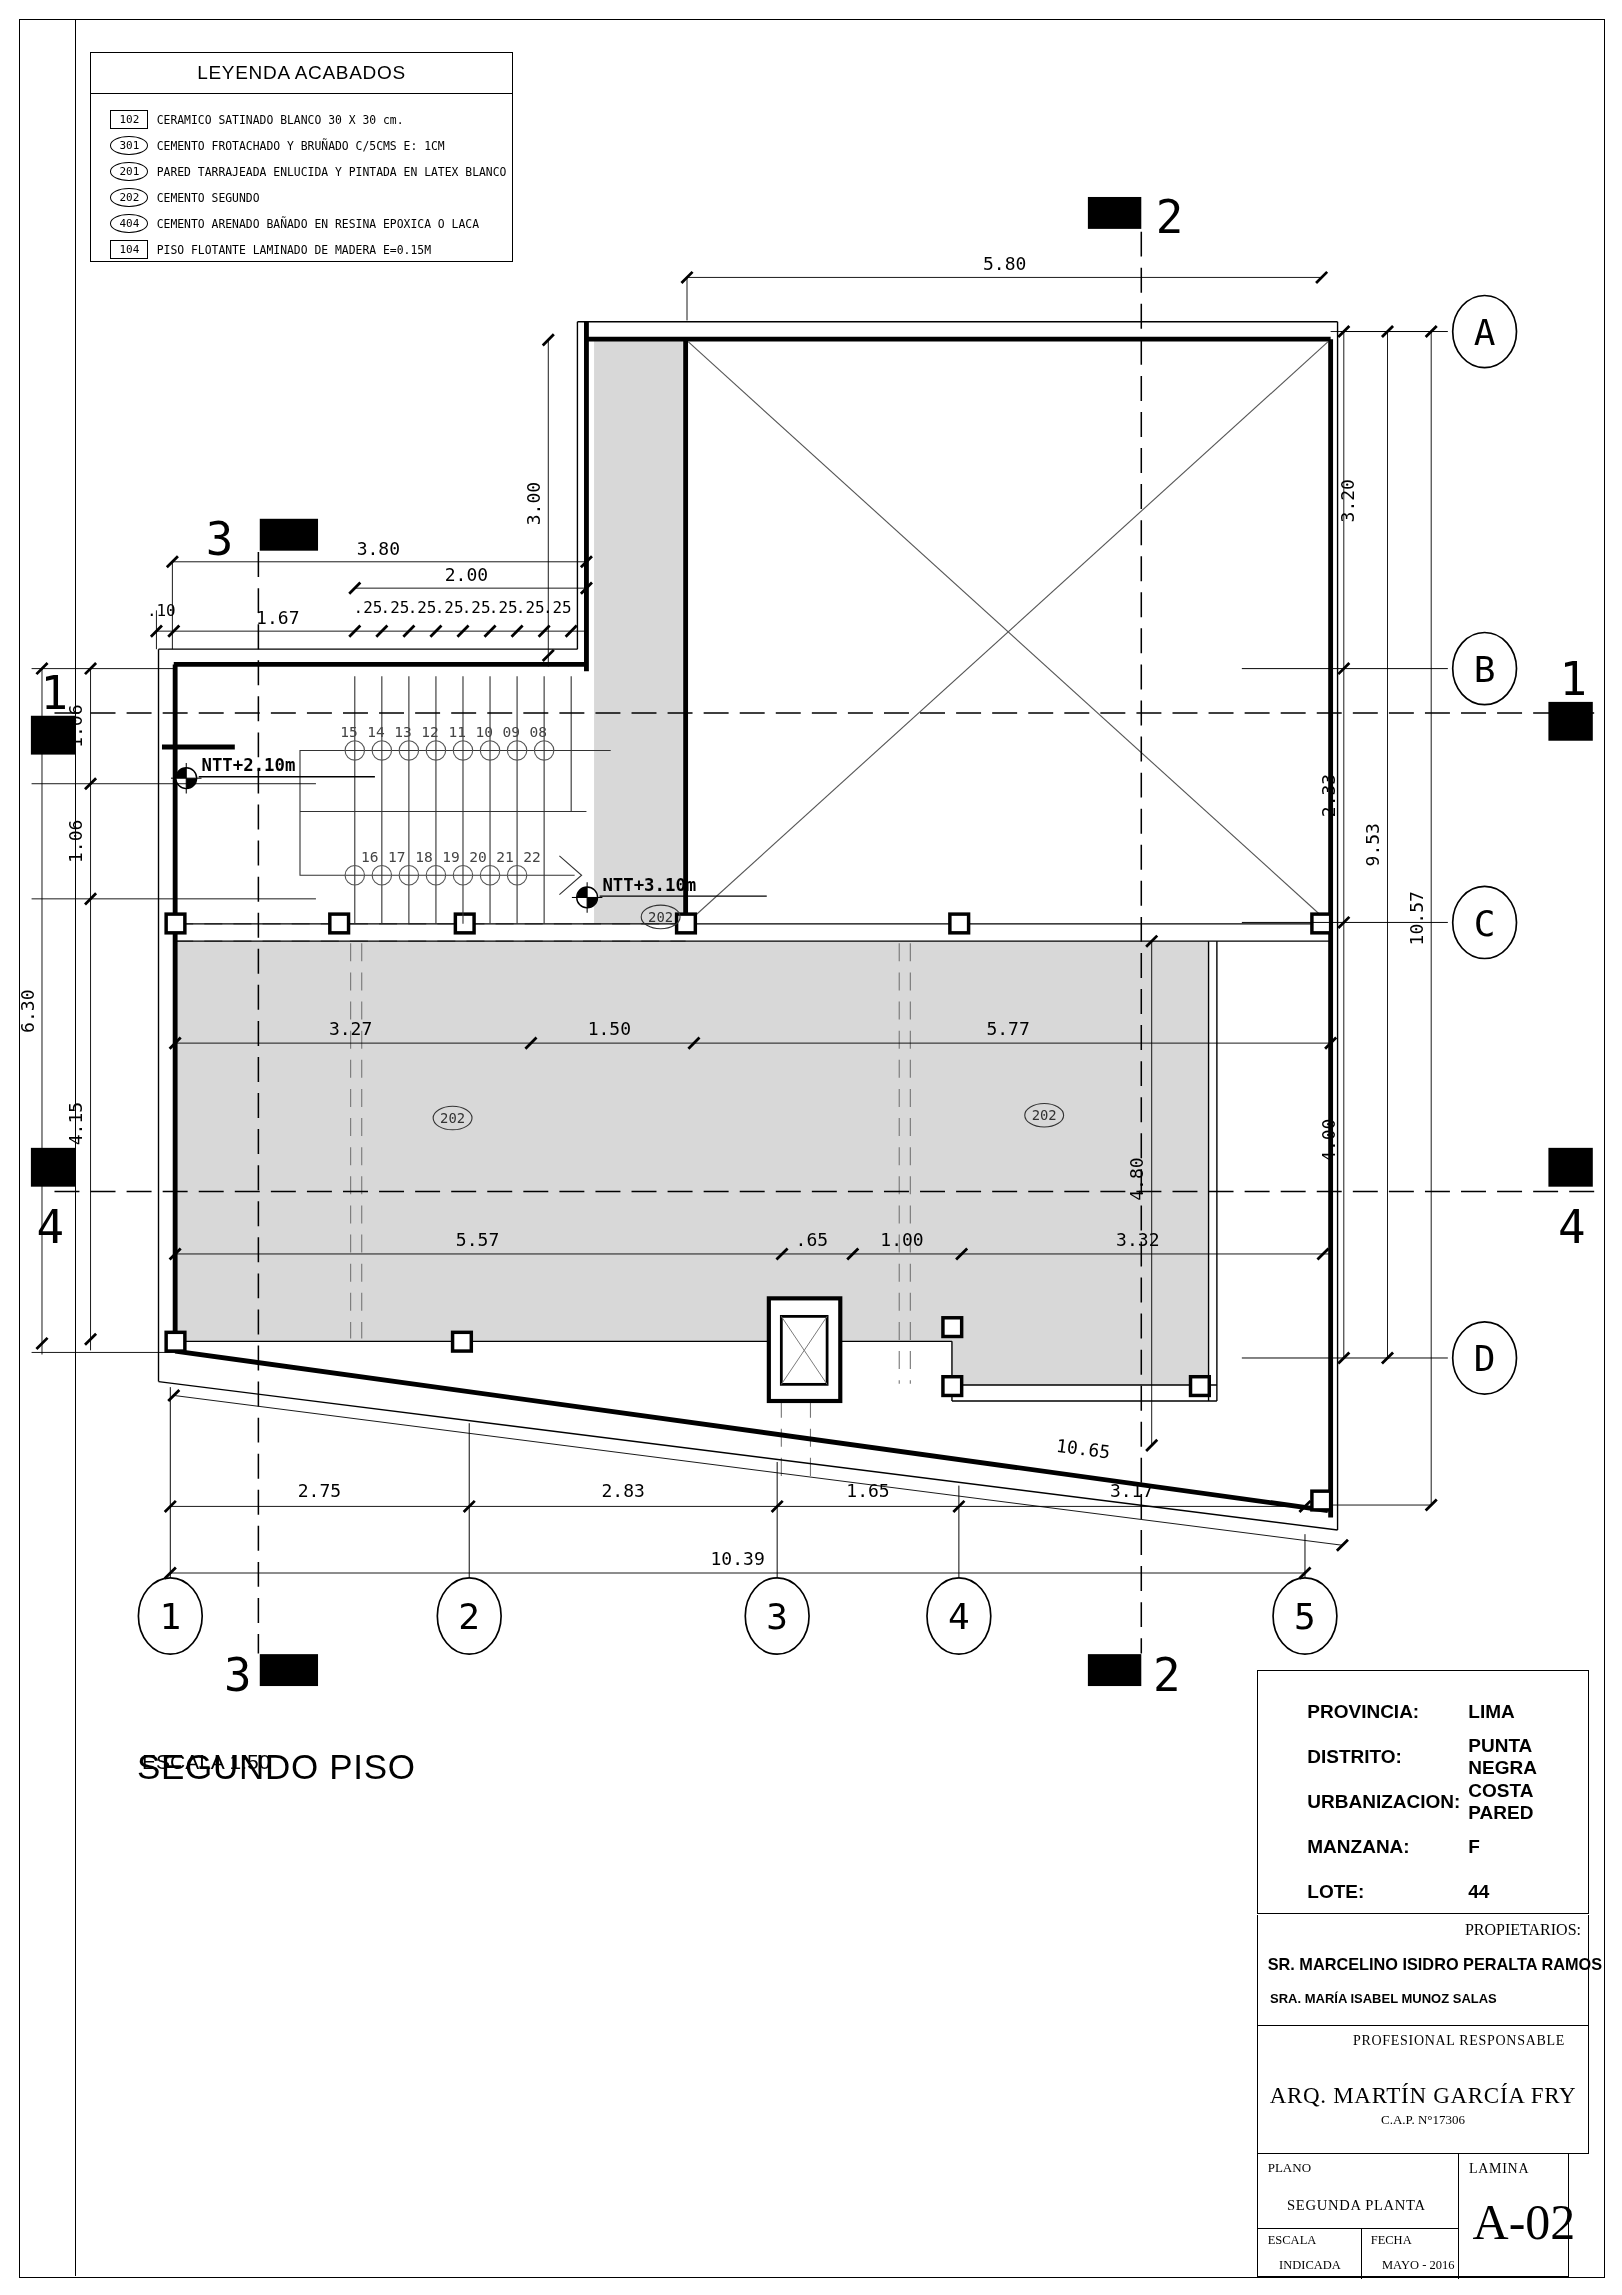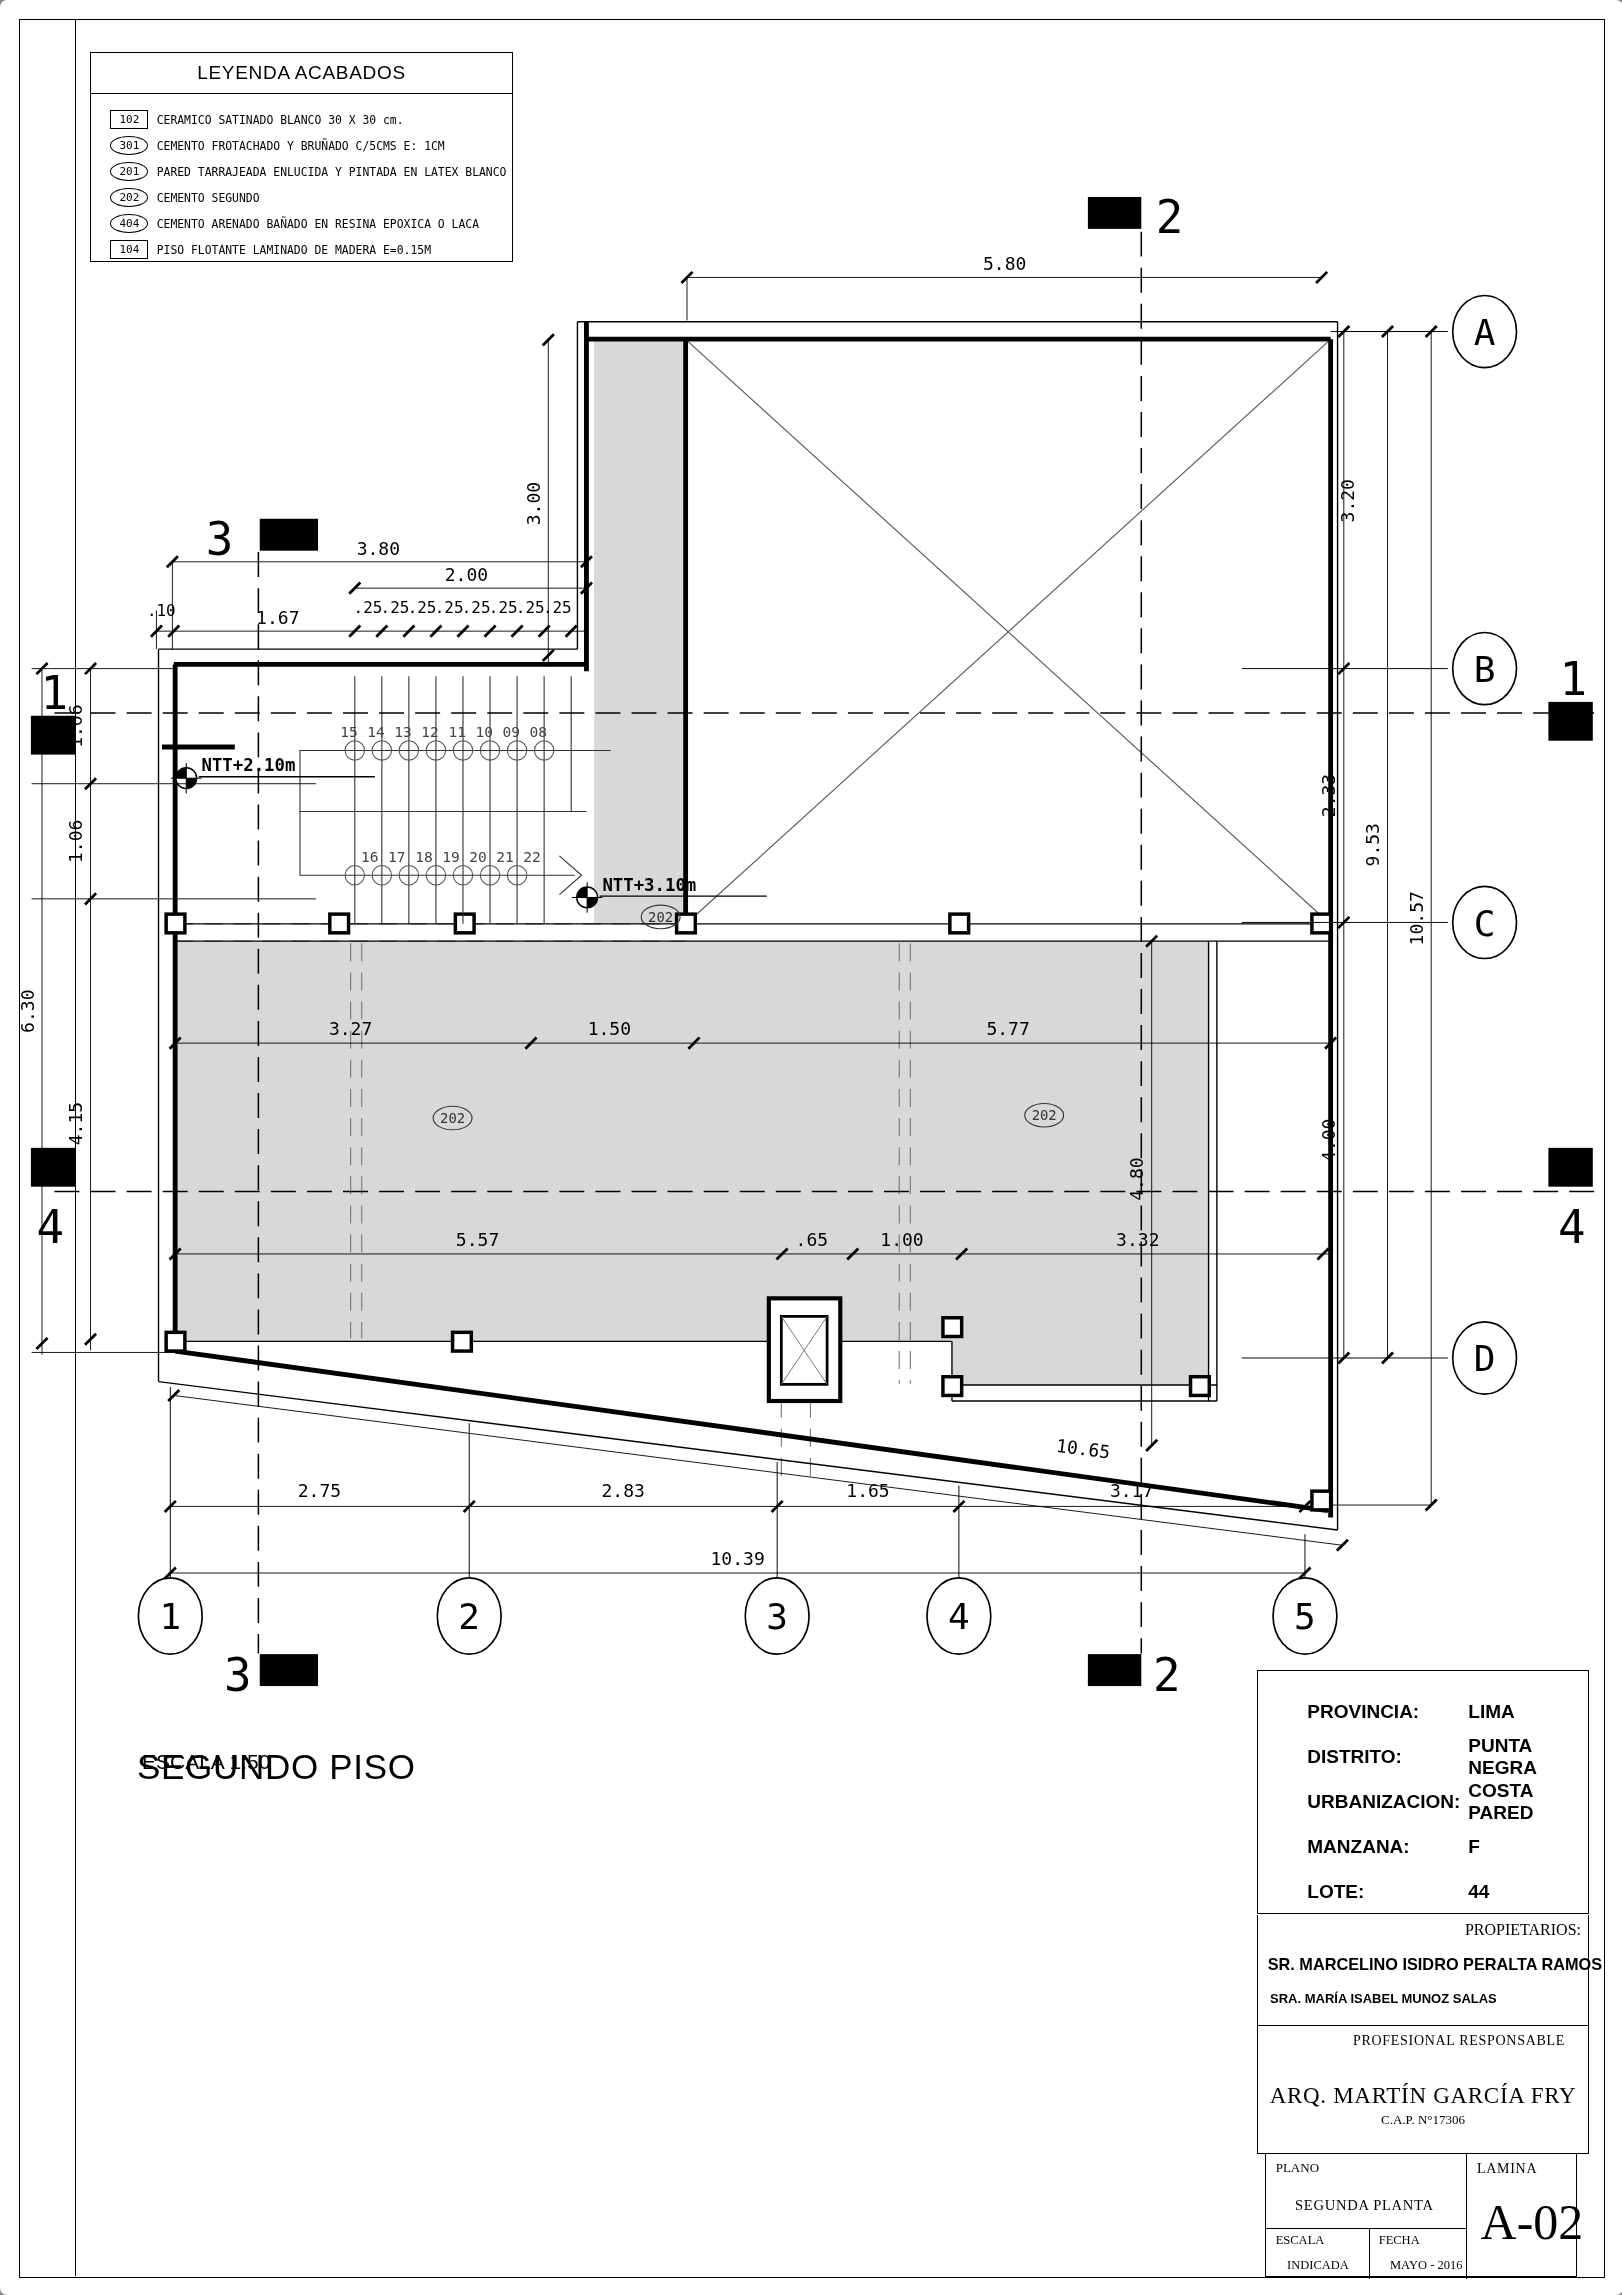--- a/index.html
+++ b/index.html
@@ -3,21 +3,21 @@
 <meta charset="utf-8">
 <style>
   :root{
     --line:#000000;
     --floor:#d8d8d8;
     --paper:#ffffff;
   }
   html,body{margin:0;padding:0;background:#888;}
   .sheet{
     position:relative;width:1623px;height:2295px;background:var(--paper);
-    font-family:"Liberation Sans",sans-serif;color:var(--line);overflow:hidden;border-radius:7px;
+    font-family:"Liberation Sans",sans-serif;color:var(--line);overflow:hidden;
   }
   .abs{position:absolute;}
   
   .sheet-frame{left:19.4px;top:19.4px;width:1584px;height:2257px;border:1.7px solid var(--line);}
   .margin-line{left:75px;top:19.4px;width:0;height:2257px;border-left:1.4px solid var(--line);}
   
   .legend{left:90px;top:52px;width:421px;height:208px;border:1.7px solid var(--line);background:var(--paper);}
   .legend-title{height:40px;border-bottom:1.4px solid var(--line);display:flex;align-items:center;justify-content:center;
     font-size:19px;letter-spacing:0.7px;}
   .legend-items{padding:12.5px 0 0 19.4px;}
@@ -35,21 +35,21 @@
   .tb-field{display:flex;height:45px;align-items:center;font-weight:bold;font-size:19px;}
   .tb-field .lbl{width:161px;padding-left:15.3px;flex:none;}
   .tb-owners{left:1257px;top:1915px;width:332px;height:111px;border-top:none;box-sizing:border-box;}
   .tb-owners-label{position:absolute;right:7px;top:5.5px;font-family:"Liberation Serif",serif;font-size:16px;}
   .tb-owner1{position:absolute;left:9.7px;top:40px;font-weight:bold;font-size:16.3px;white-space:nowrap;}
   .tb-owner2{position:absolute;left:12px;top:76px;font-weight:bold;font-size:13px;white-space:nowrap;}
   .tb-prof{left:1257px;top:2026px;width:332px;height:128px;border-top:none;box-sizing:border-box;font-family:"Liberation Serif",serif;}
   .tb-prof-label{position:absolute;right:23px;top:7px;font-size:14px;letter-spacing:0.7px;}
   .tb-prof-name{position:absolute;left:0;top:57px;width:100%;text-align:center;font-size:23px;letter-spacing:0.7px;}
   .tb-prof-cap{position:absolute;left:0;top:86px;width:100%;text-align:center;font-size:13px;}
-  .tb-bottom{left:1257px;top:2154px;width:312px;height:123px;border-top:none;box-sizing:border-box;font-family:"Liberation Serif",serif;margin-left:8px;}
+  .tb-bottom{left:1257px;top:2154px;width:312px;height:123px;border-top:none;box-sizing:border-box;font-family:"Liberation Serif",serif;}
   .tb-plano{position:absolute;left:0;top:0;width:200px;height:74px;border-right:1.4px solid var(--line);}
   .tb-plano-label{position:absolute;left:9.7px;top:5.5px;font-size:13px;}
   .tb-plano-value{position:absolute;left:29px;top:43px;font-size:14.6px;letter-spacing:0.7px;}
   .tb-ef{position:absolute;left:0;top:74px;width:200px;height:50px;border-top:1.4px solid var(--line);border-right:1.4px solid var(--line);}
   .tb-escala{position:absolute;left:0;top:0;width:103px;height:50px;border-right:1.4px solid var(--line);}
   .tb-fecha{position:absolute;left:103px;top:0;width:97px;height:50px;}
   .tb-cell-label{position:absolute;left:9.7px;top:4.2px;font-size:12.5px;}
   .tb-cell-value{position:absolute;left:21px;top:29px;font-size:12.5px;white-space:nowrap;}
   .tb-lamina{position:absolute;left:200px;top:0;width:132px;height:123px;}
   .tb-lamina-label{position:absolute;left:11px;top:7px;font-size:14px;letter-spacing:0.7px;}

